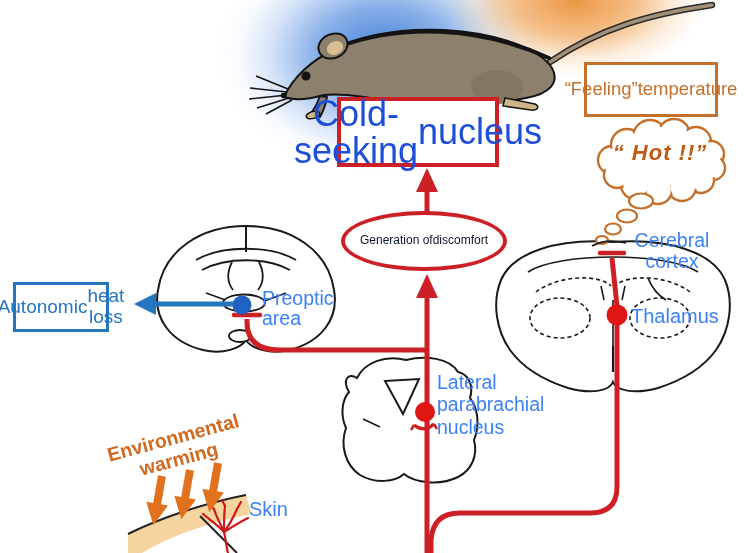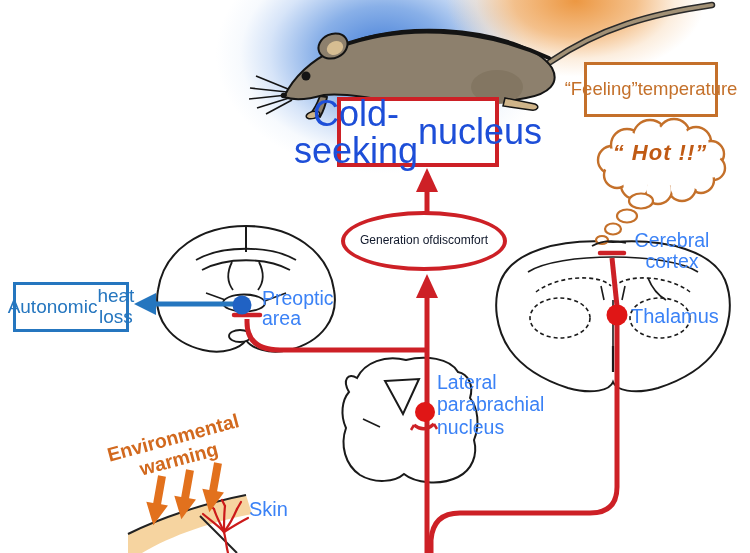--- a/index.html
+++ b/index.html
@@ -15,21 +15,21 @@
   svg.art{position:absolute;left:0;top:0;}
   .abs{position:absolute;}
   .box{position:absolute;background:#ffffff;display:flex;
        align-items:center;justify-content:center;text-align:center;box-sizing:border-box;}
   .behavior-box{left:337px;top:97px;width:162px;height:70px;border:4px solid #cd2026;
        color:#1d4ed8;font-size:36px;line-height:1.04;}
   .discomfort-oval{left:341px;top:211px;width:166px;height:60px;border:4px solid #cd2026;
        border-radius:50%;color:#0f172a;font-size:12px;line-height:1.1;}
   .feeling-box{left:584px;top:62px;width:134px;height:55px;border:3px solid #c4702a;
        color:#c4702a;font-size:18.5px;line-height:1.1;}
-  .autonomic-box{left:13px;top:282px;width:116px;height:50px;border:3px solid #2576bf;
+  .autonomic-box{left:13px;top:282px;width:96px;height:50px;border:3px solid #2576bf;
        color:#2576bf;font-size:19px;line-height:1.1;}
   .hot-text{left:596px;top:140px;width:128px;text-align:center;color:#c05a14;
        font-size:22px;font-weight:bold;font-style:italic;letter-spacing:1px;}
   .env-text{left:80px;top:426px;width:192px;text-align:center;color:#d2691e;
        font-size:19.5px;font-weight:600;line-height:1.15;transform:rotate(-15deg);}
   .lbl{position:absolute;color:#3b82f6;}
   .preoptic-lbl{left:262px;top:288px;font-size:19.5px;line-height:1.03;}
   .cerebral-lbl{left:624px;top:230px;width:96px;text-align:center;font-size:19.5px;line-height:1.08;}
   .thalamus-lbl{left:631px;top:305px;font-size:20px;}
   .lpb-lbl{left:437px;top:371px;font-size:19.5px;line-height:1.15;}

